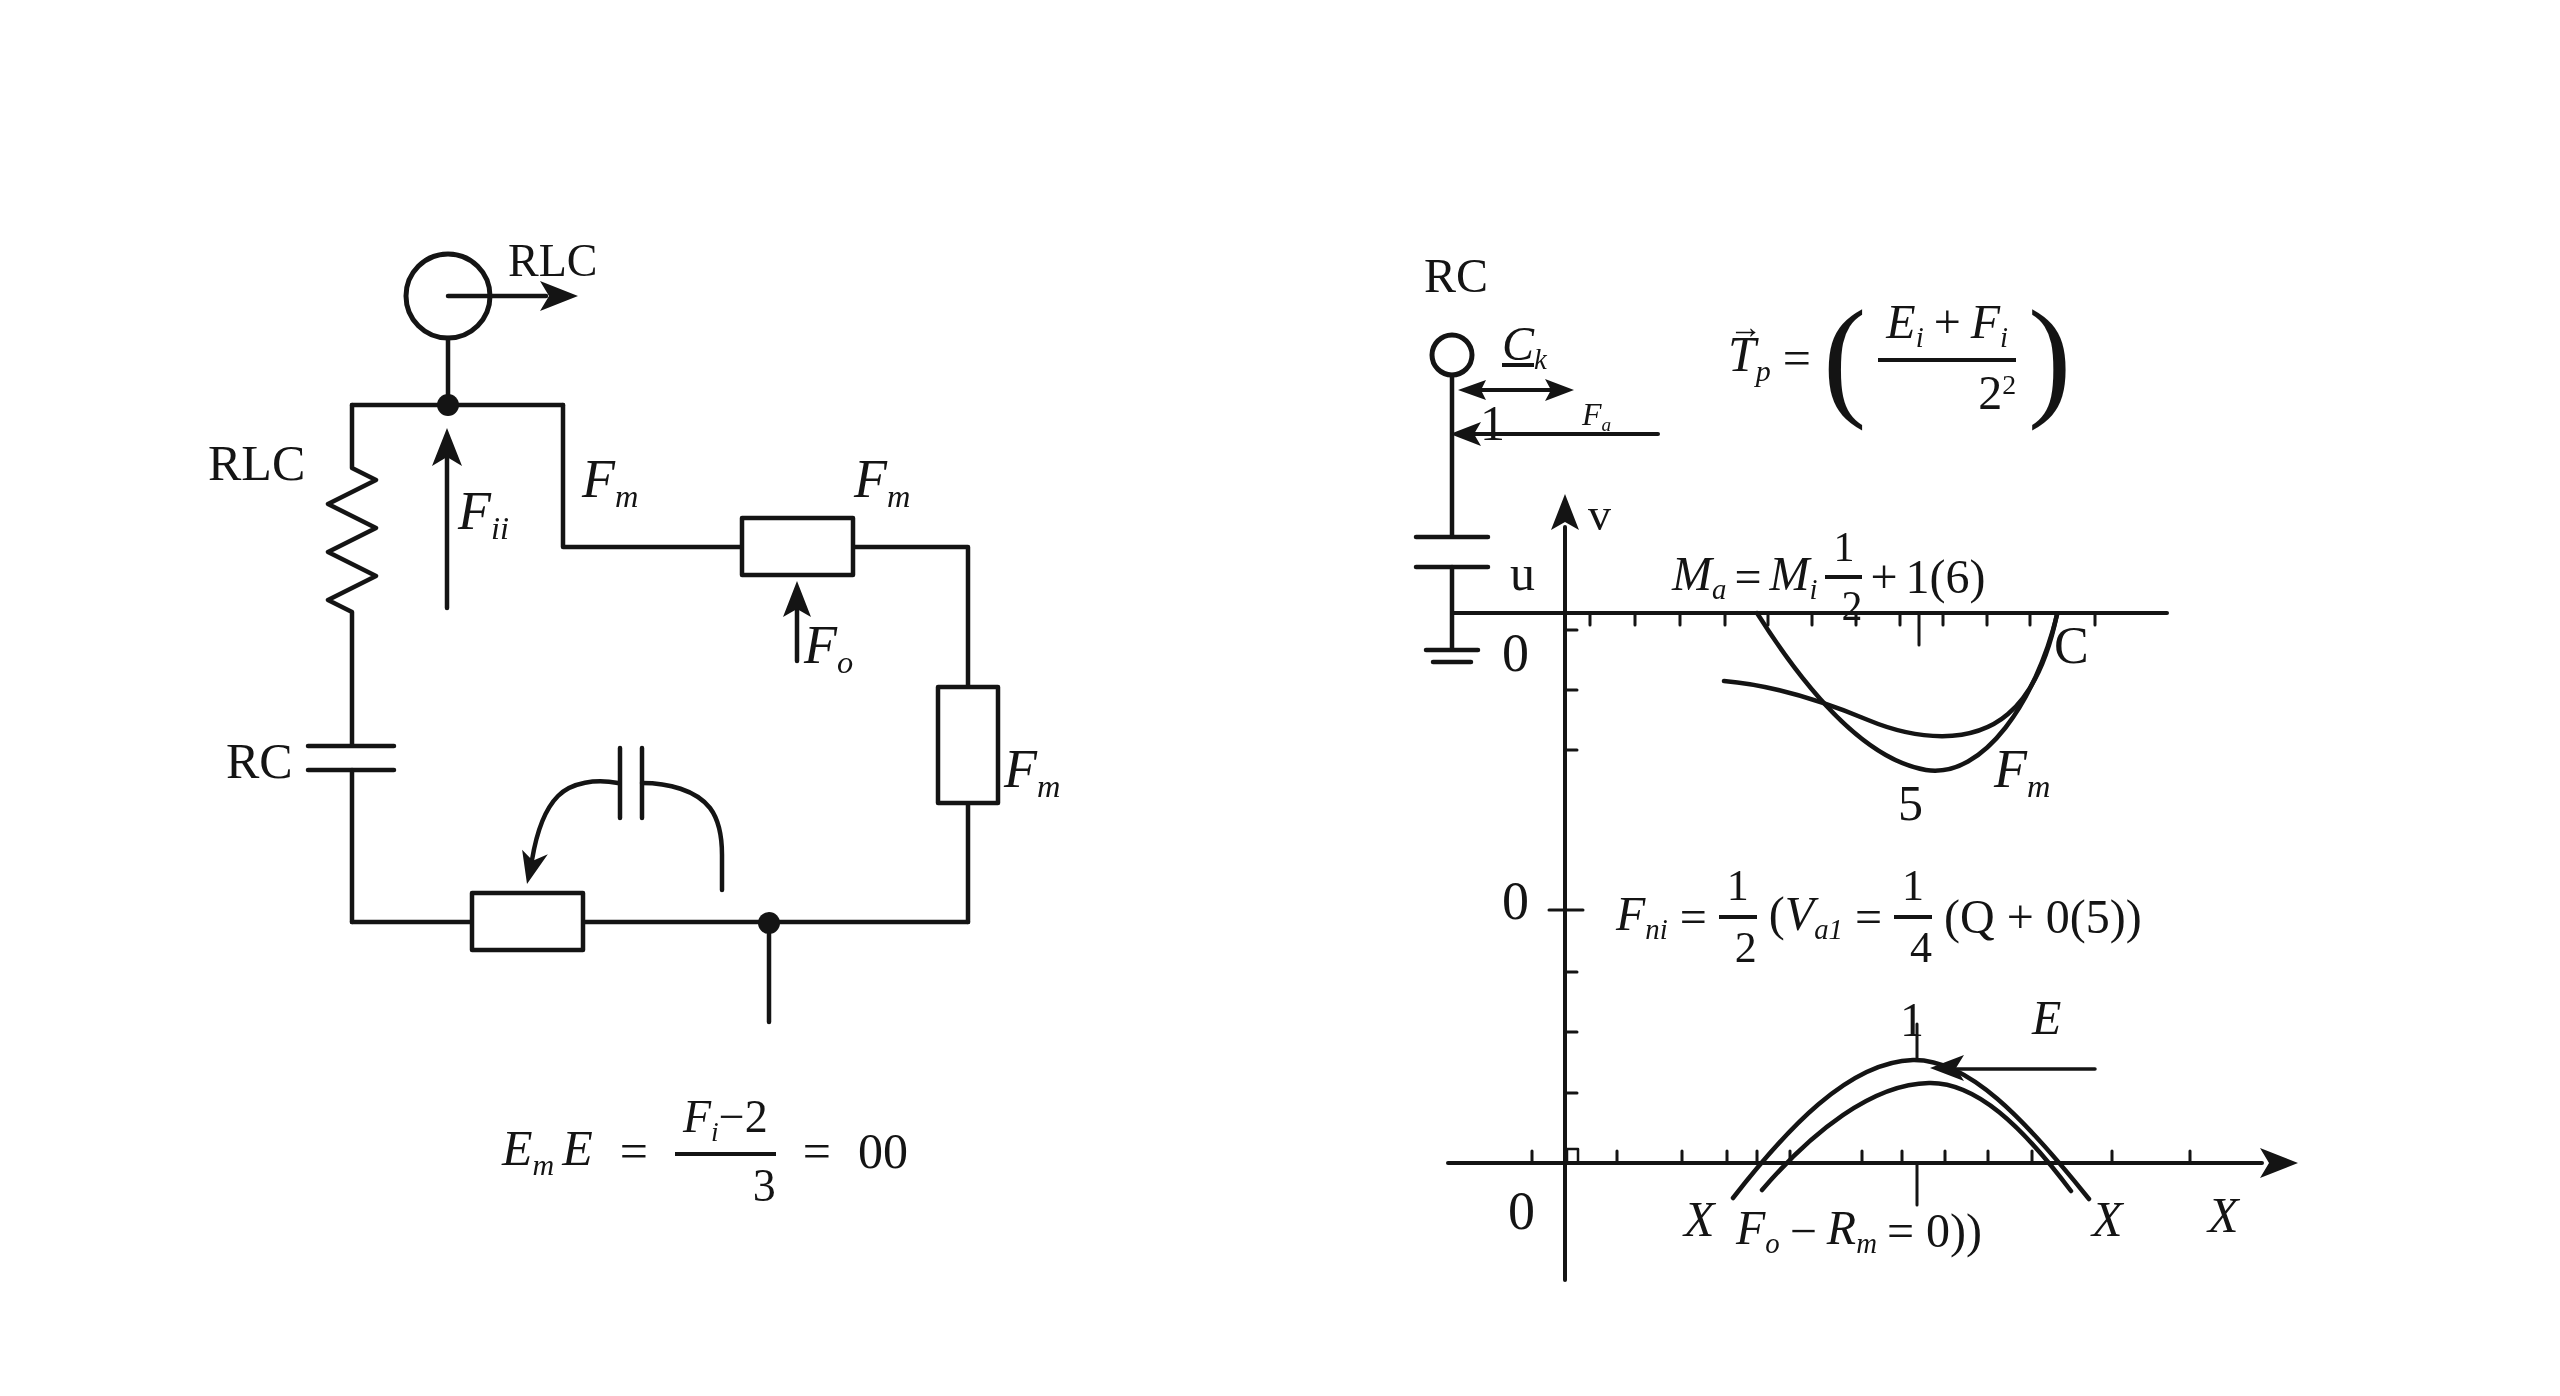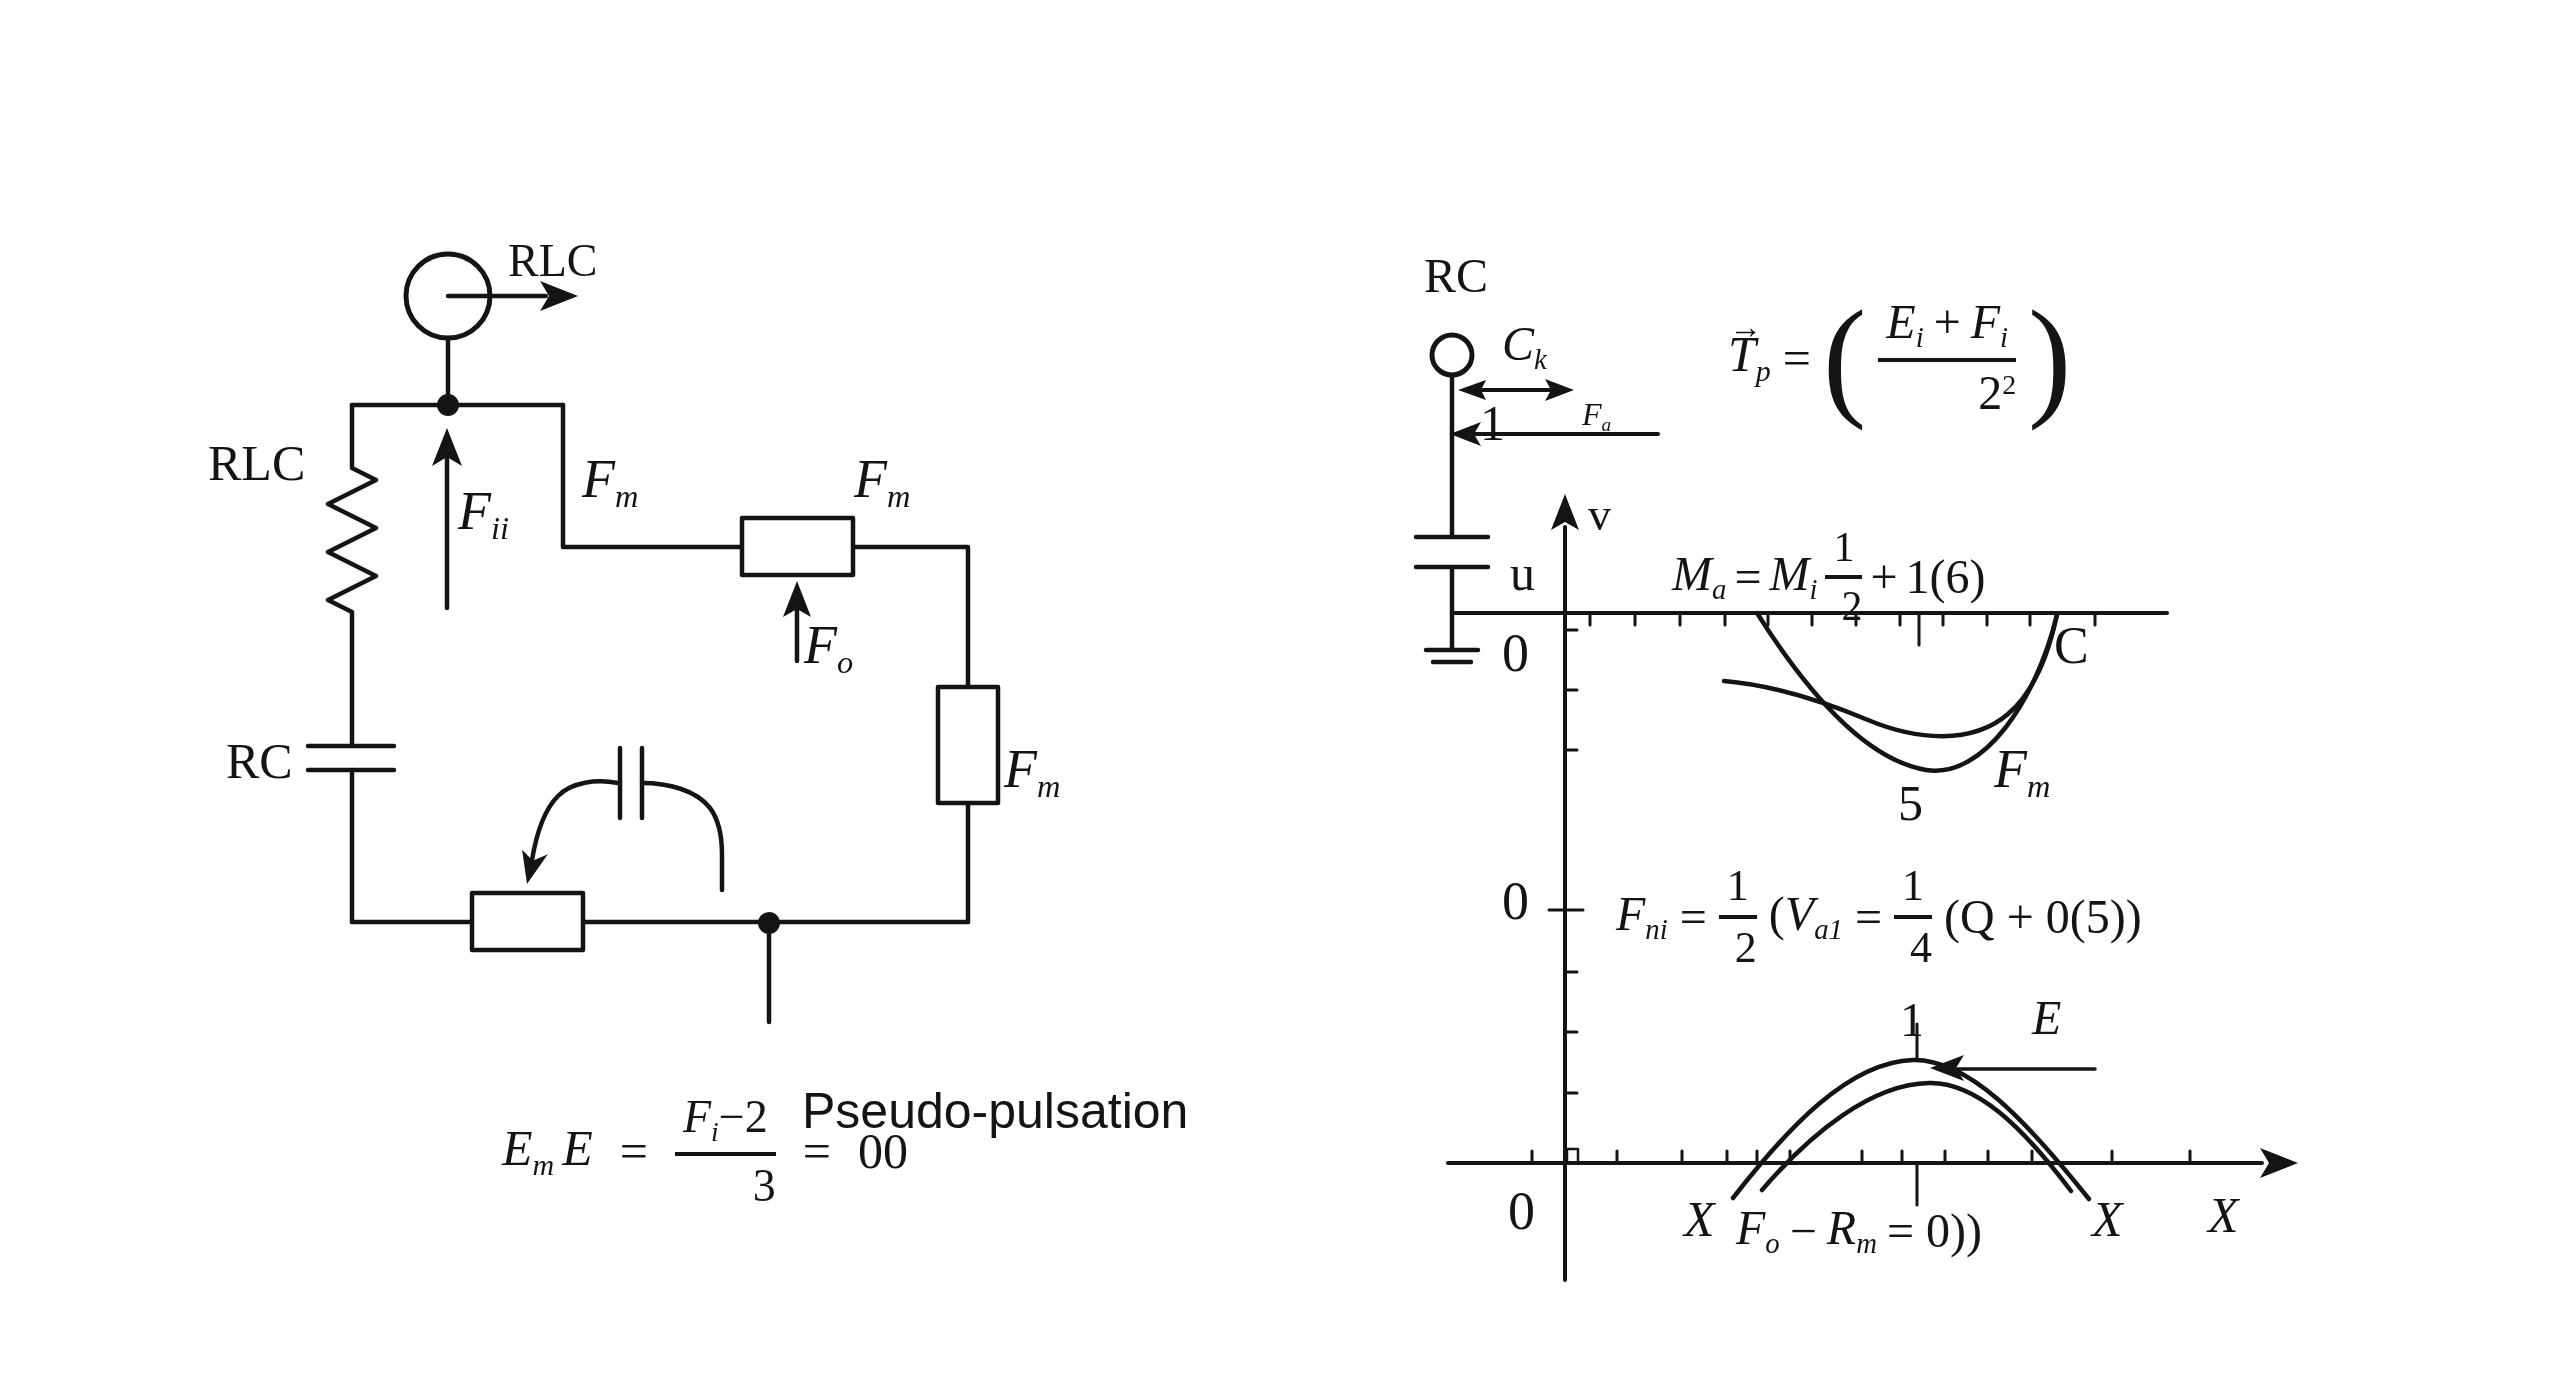--- a/index.html
+++ b/index.html
@@ -123,35 +123,34 @@
   </div>
   <div class="lbl" style="left:854px;top:452px;font-size:54px;">
     <span class="it">F</span><span class="sb">m</span>
   </div>
   <div class="lbl" style="left:804px;top:618px;font-size:54px;">
     <span class="it">F</span><span class="sb">o</span>
   </div>
   <div class="lbl" style="left:1004px;top:742px;font-size:54px;">
     <span class="it">F</span><span class="sb">m</span>
   </div>
-  <div class="lbl sans" style="left:802px;top:1086px;font-size:50px;">Pseudo-pulsation</div>
 
   <div class="lbl eq" style="left:502px;top:1092px;font-size:50px;gap:27px;">
     <span><span class="it">E</span><span class="sb">m</span><span class="it" style="margin-left:8px;">E</span></span>
     <span>=</span>
     <span class="frac" style="font-size:46px;">
       <span class="fn"><span class="it">F</span><span class="sb">i</span><span>−2</span></span>
       <span class="fd">3</span>
     </span>
     <span>=</span>
     <span>00</span>
   </div>
 
   <div class="lbl" style="left:1424px;top:252px;font-size:48px;">RC</div>
-  <div class="lbl" style="left:1502px;top:320px;font-size:48px;">
+  <div class="lbl" style="left:1502px;top:320px;font-size:48px;text-decoration:underline;">
     <span class="it">C</span><span class="sb">k</span>
   </div>
   <div class="lbl" style="left:1480px;top:398px;font-size:50px;">1</div>
   <div class="lbl" style="left:1582px;top:398px;font-size:32px;">
     <span class="it">F</span><span class="sb">a</span>
   </div>
   <div class="lbl" style="left:1588px;top:492px;font-size:46px;">v</div>
   <div class="lbl" style="left:1510px;top:548px;font-size:50px;">u</div>
   <div class="lbl" style="left:1502px;top:626px;font-size:54px;">0</div>
   <div class="lbl" style="left:1502px;top:874px;font-size:54px;">0</div>

